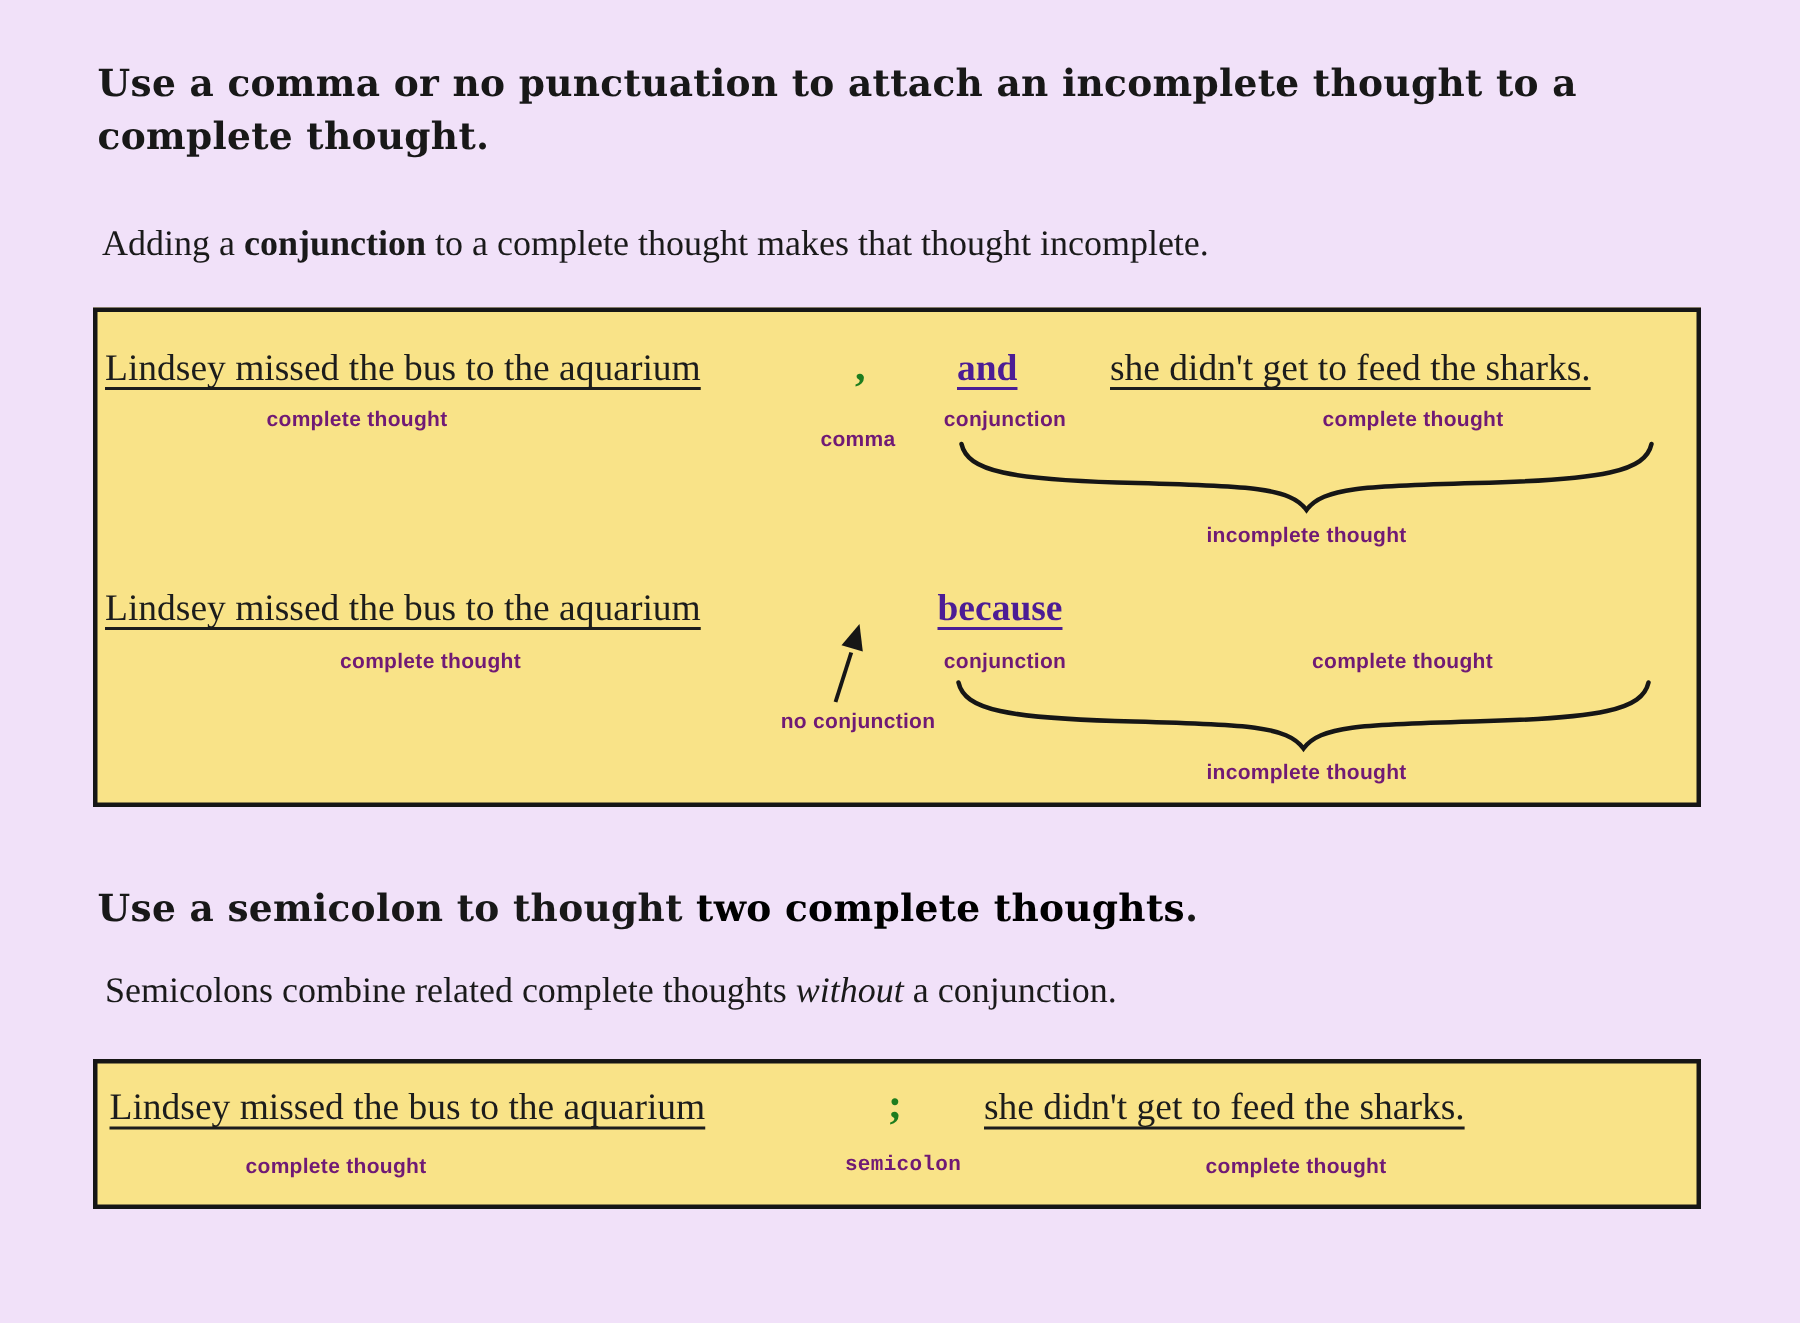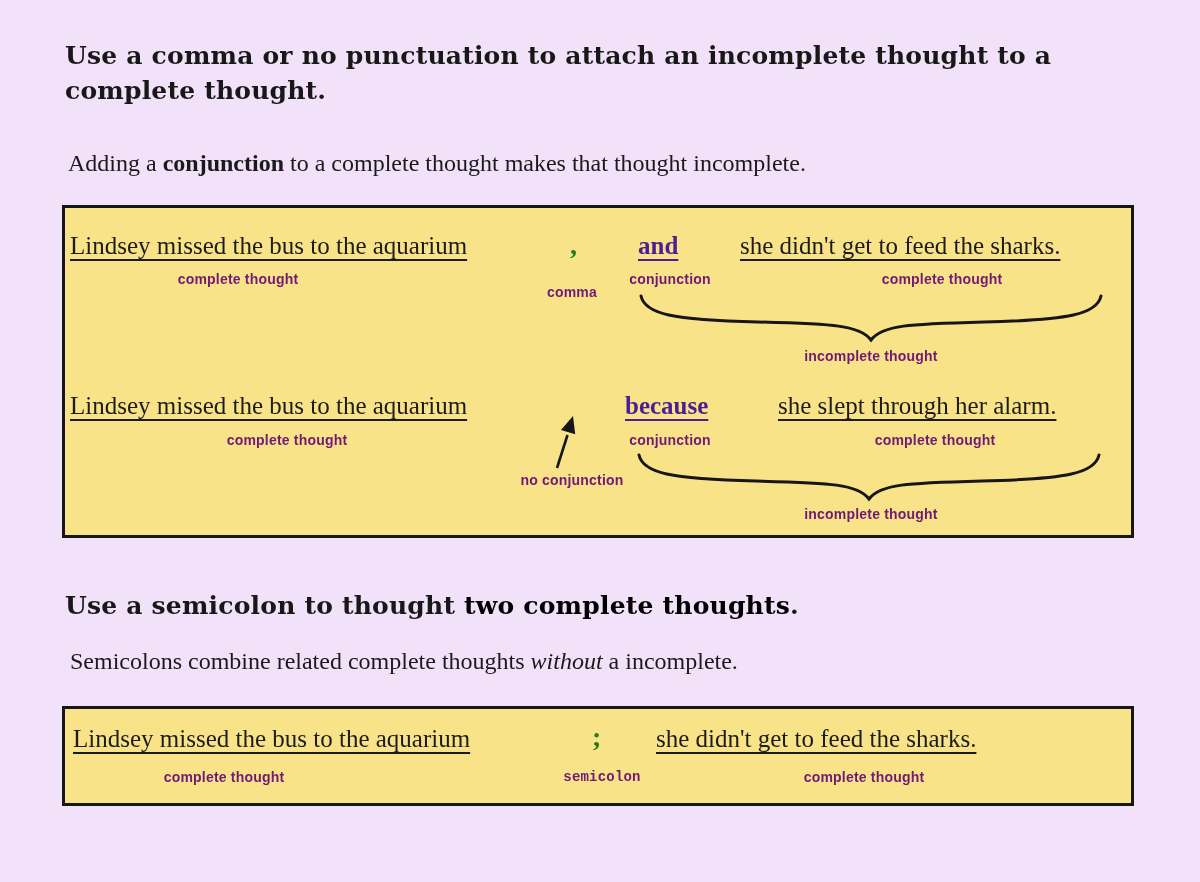--- a/index.html
+++ b/index.html
@@ -89,41 +89,40 @@
     <span class="lbl" style="left:605px; top:63px;">conjunction</span>
     <span class="lbl" style="left:877px; top:63px;">complete thought</span>
 
     <svg class="brace" style="left:573px; top:84px;" width="466" height="52" viewBox="0 0 466 52">
       <path d="M 3 4 C 7 22, 34 28, 120 30 C 195 32, 222 33, 233 48 C 244 33, 271 32, 346 30 C 432 28, 459 22, 463 4" fill="none" stroke="#161616" stroke-width="3" stroke-linecap="round"></path>
     </svg>
     <span class="lbl" style="left:806px; top:140px;">incomplete thought</span>
 
     <span class="seg underlined" style="left:5px; top:184px;">Lindsey missed the bus to the aquarium</span>
     <span class="seg underlined conj" style="left:538px; top:184px;margin-left:22px;">because</span>
-    <span class="seg underlined" style="left:713px; top:184px;">she slept through her alarm.</span>
 
     <span class="lbl" style="left:222px; top:224px;">complete thought</span>
     <span class="lbl" style="left:605px; top:224px;">conjunction</span>
     <span class="lbl" style="left:870px; top:224px;">complete thought</span>
 
     <svg class="arrow" style="left:482px; top:202px;" width="36" height="62" viewBox="0 0 36 62">
       <line x1="10" y1="58" x2="20.5" y2="25" stroke="#161616" stroke-width="2.6"></line>
       <polygon points="26,6 28.2,24.3 14,20.1" fill="#161616"></polygon>
     </svg>
     <span class="lbl" style="left:507px; top:264px;">no conjunction</span>
 
     <svg class="brace" style="left:571px; top:243px;" width="466" height="52" viewBox="0 0 466 52">
       <path d="M 3 4 C 7 22, 34 28, 120 30 C 195 32, 222 33, 233 48 C 244 33, 271 32, 346 30 C 432 28, 459 22, 463 4" fill="none" stroke="#161616" stroke-width="3" stroke-linecap="round"></path>
     </svg>
     <span class="lbl" style="left:806px; top:298px;">incomplete thought</span>
   </div>
 
   <div class="rule-heading heading2"><span>Use a semicolon to thought </span><span class="green-text">two complete thoughts</span><span>.</span></div>
 
-  <p class="intro intro2"><span>Semicolons combine related complete thoughts </span><i>without</i><span> a incomplete.</span></p>
+  <p class="intro intro2"><span>Semicolons combine related complete thoughts </span><i>without</i><span> a conjunction.</span></p>
 
   <div class="example-box box2">
     <span class="seg underlined" style="left:8px; top:16px;">Lindsey missed the bus to the aquarium</span>
     <span class="seg punct" style="left:527px; top:12px;">;</span>
     <span class="seg underlined" style="left:591px; top:16px;">she didn't get to feed the sharks.</span>
 
     <span class="lbl" style="left:159px; top:60px;">complete thought</span>
     <span class="lbl" style="left:537px; top:60px;font-family:Liberation Mono, monospace;">semicolon</span>
     <span class="lbl" style="left:799px; top:60px;">complete thought</span>
   </div>

